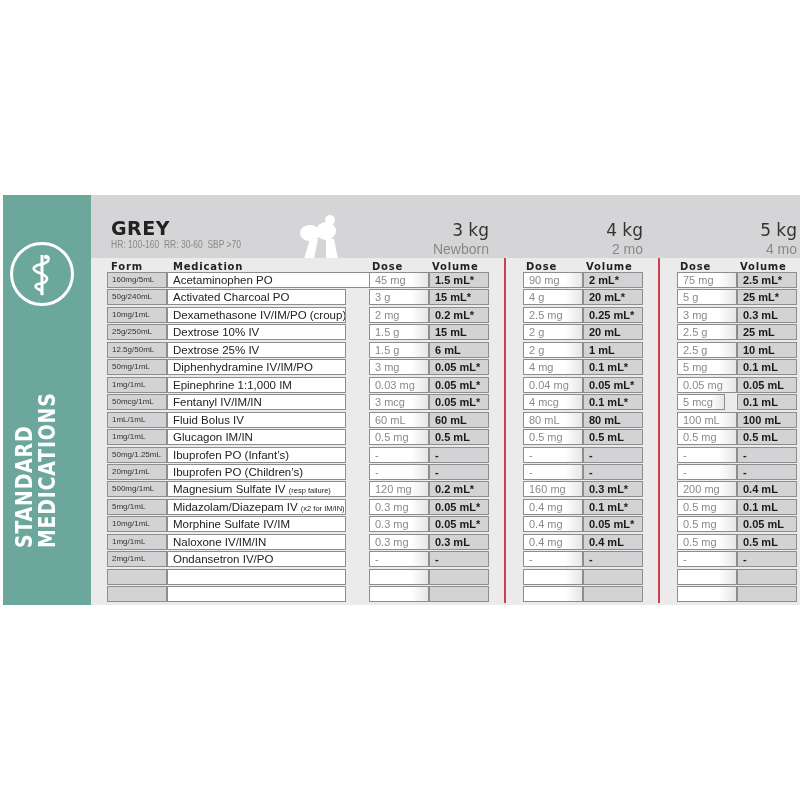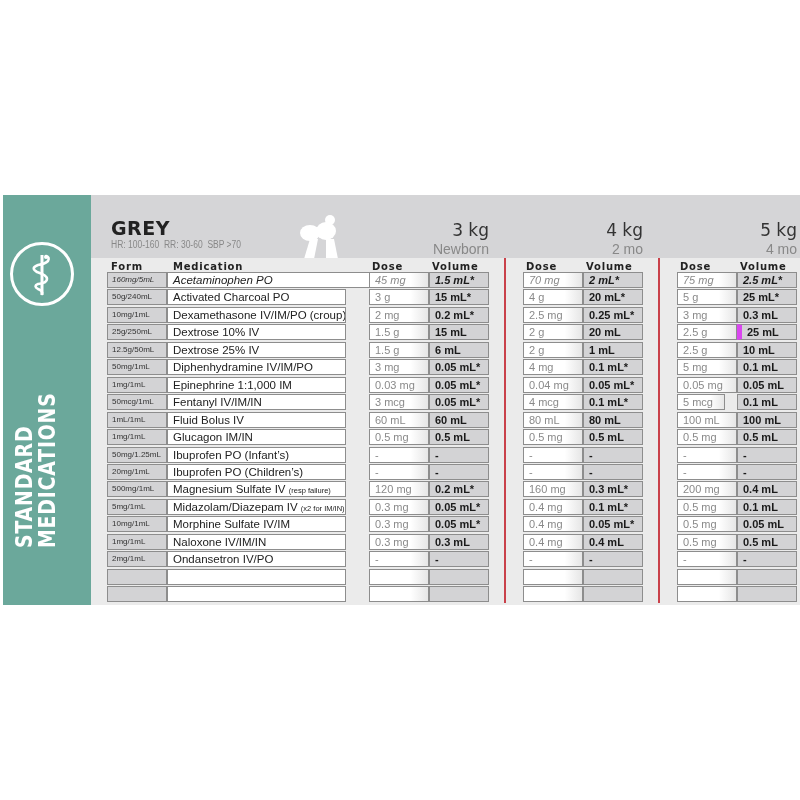--- a/index.html
+++ b/index.html
@@ -80,26 +80,26 @@
   <div class="colhead" style="left:429px">Volume</div>
   <div class="colhead" style="left:523px">Dose</div>
   <div class="colhead" style="left:583px">Volume</div>
   <div class="colhead" style="left:677px">Dose</div>
   <div class="colhead" style="left:737px">Volume</div>
 
   <div class="divider" style="left:501px"></div>
   <div class="divider" style="left:655px"></div>
 
   <div id="rows">
-      <div class="row" style="top: 77px; left: 0px; width: 797px; font-style: italic;">
+      <div class="row" style="top: 77px; left: 0px; width: 797px;">
         <div class="cell c-form" style="left:104px;width:60px">160mg/5mL</div>
         <div class="cell c-med" style="left:164px;width:204px"><span>Acetaminophen PO</span> <small></small></div>
         <div class="cell c-dose" style="left:366px;width:60px">45 mg</div>
         <div class="cell c-vol" style="left:426px;width:60px;border-left:1px solid #8d8d8d">1.5 mL*</div>
-        <div class="cell c-dose" style="left:520px;width:60px">70 mg</div>
+        <div class="cell c-dose" style="left:520px;width:60px">90 mg</div>
         <div class="cell c-vol" style="left:580px;width:60px;border-left:1px solid #8d8d8d">2 mL*</div>
         <div class="cell c-dose" style="left:674px;width:60px">75 mg</div>
         <div class="cell c-vol" style="left:734px;width:60px;border-left:1px solid #8d8d8d">2.5 mL*</div>
       </div>
       <div class="row" style="top: 94px; left: 0px; width: 797px;">
         <div class="cell c-form" style="left:104px;width:60px">50g/240mL</div>
         <div class="cell c-med" style="left:164px;width:179px"><span>Activated Charcoal PO</span> <small></small></div>
         <div class="cell c-dose" style="left:366px;width:60px">3 g</div>
         <div class="cell c-vol" style="left:426px;width:60px;border-left:1px solid #8d8d8d">15 mL*</div>
         <div class="cell c-dose" style="left:520px;width:60px">4 g</div>
@@ -118,21 +118,21 @@
         <div class="cell c-vol" style="left:734px;width:60px;border-left:1px solid #8d8d8d">0.3 mL</div>
       </div>
       <div class="row" style="top: 129px; left: 0px; width: 797px;">
         <div class="cell c-form" style="left:104px;width:60px">25g/250mL</div>
         <div class="cell c-med" style="left:164px;width:179px"><span>Dextrose 10% IV</span> <small></small></div>
         <div class="cell c-dose" style="left:366px;width:60px">1.5 g</div>
         <div class="cell c-vol" style="left:426px;width:60px;border-left:1px solid #8d8d8d">15 mL</div>
         <div class="cell c-dose" style="left:520px;width:60px">2 g</div>
         <div class="cell c-vol" style="left:580px;width:60px;border-left:1px solid #8d8d8d">20 mL</div>
         <div class="cell c-dose" style="left:674px;width:60px">2.5 g</div>
-        <div class="cell c-vol" style="left:734px;width:60px;border-left:5px solid #d946ef">25 mL</div>
+        <div class="cell c-vol" style="left:734px;width:60px;border-left:1px solid #d946ef">25 mL</div>
       </div>
       <div class="row" style="top: 147px; left: 0px; width: 797px;">
         <div class="cell c-form" style="left:104px;width:60px">12.5g/50mL</div>
         <div class="cell c-med" style="left:164px;width:179px"><span>Dextrose 25% IV</span> <small></small></div>
         <div class="cell c-dose" style="left:366px;width:60px">1.5 g</div>
         <div class="cell c-vol" style="left:426px;width:60px;border-left:1px solid #8d8d8d">6 mL</div>
         <div class="cell c-dose" style="left:520px;width:60px">2 g</div>
         <div class="cell c-vol" style="left:580px;width:60px;border-left:1px solid #8d8d8d">1 mL</div>
         <div class="cell c-dose" style="left:674px;width:60px">2.5 g</div>
         <div class="cell c-vol" style="left:734px;width:60px;border-left:1px solid #8d8d8d">10 mL</div>

